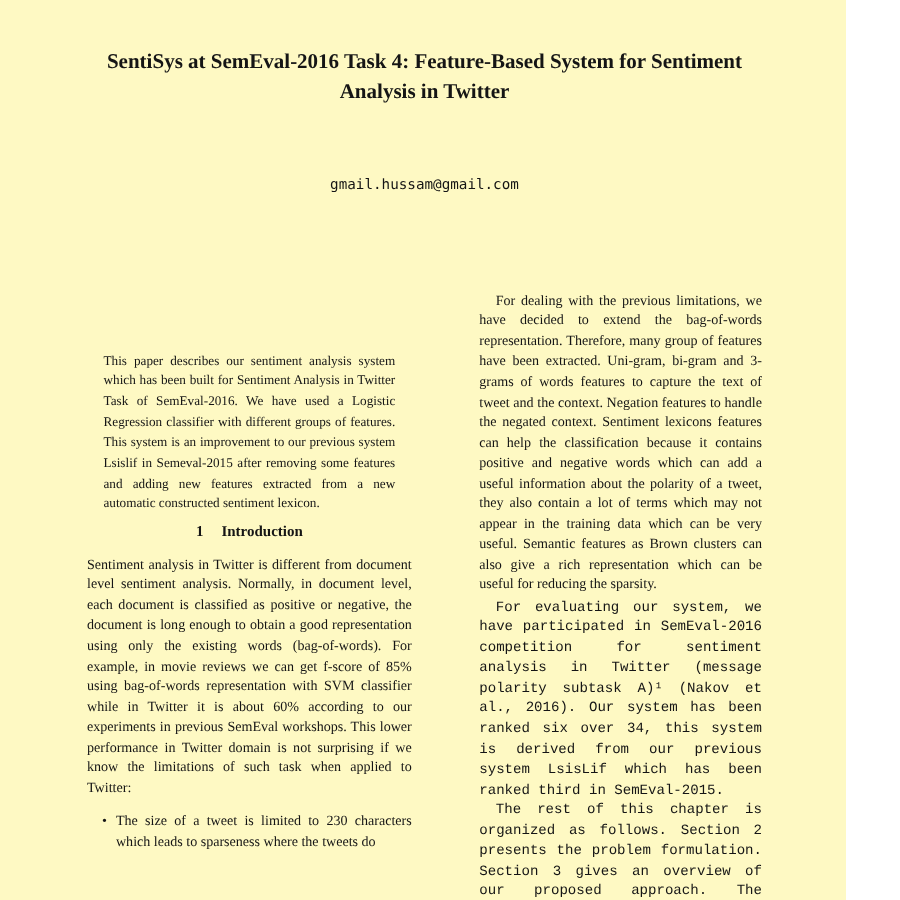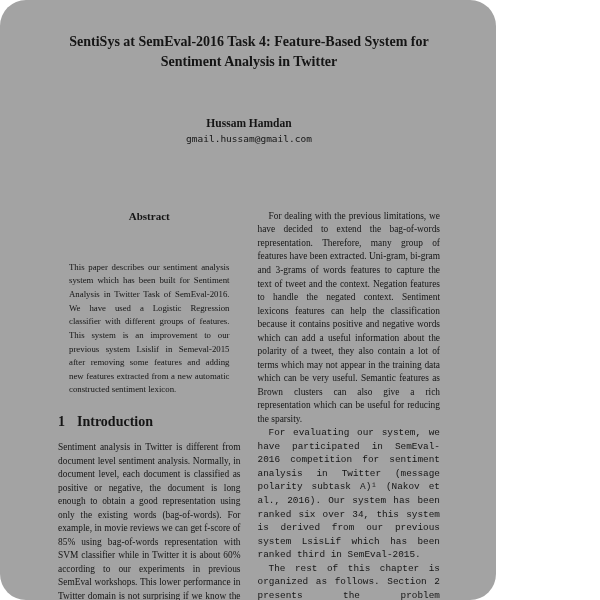--- a/index.html
+++ b/index.html
@@ -1,72 +1,69 @@
 <!DOCTYPE html>
 <html><head>
 <meta charset="utf-8">
 <style>
   * { margin: 0; padding: 0; box-sizing: border-box; }
   html, body { width: 600px; height: 600px; background: #ffffff; }
   .page {
     position: relative;
-    width: 496px; height: 600px; overflow: hidden;
-    background: #a3a3a3;
+    width: 564px; height: 600px; overflow: hidden;
+    background: #fef9c3;
     color: #151515;
     font-family: "Liberation Serif", "DejaVu Serif", serif;
     padding: 30px 56px 0 58px;
-    border-radius: 26px;
   }
   .title {
     font-size: 14px; font-weight: bold; text-align: center;
     line-height: 1.45; max-width: 452px; margin: 2px auto 0;
   }
   .author-block { text-align: center; margin-top: 44px; }
   .author-name { font-size: 11.5px; font-weight: bold; margin-bottom: 3px; }
   .affiliation { font-size: 10.5px; line-height: 1.4; }
   .email {
     font-family: "DejaVu Sans Mono", "Liberation Mono", monospace;
     font-size: 9.5px; line-height: 1.5;
   }
   .columns { display: flex; gap: 17px; margin-top: 64px; align-items: flex-start; }
   .col { flex: 1; min-width: 0; }
   .abstract-heading {
     text-align: center; font-weight: bold; font-size: 11px; margin-bottom: 11px;
   }
   .abstract-text {
     font-size: 8.8px; line-height: 1.55; text-align: justify; padding: 0 11px; margin-top: 39px;
   }
-  .section-heading { font-size: 14px; font-weight: bold; margin-top: 17px; margin-bottom: 11px; }
+  .section-heading { font-size: 10px; font-weight: bold; margin-top: 6px; margin-bottom: 11px; text-align: center; }
   .sec-num { margin-right: 12px; }
   p.body { font-size: 9.4px; line-height: 1.44; text-align: justify; }
-  p.indent { text-indent: 11px; }
+  p.indent { text-indent: 11px; margin-left: 28px; }
   .para-gap { margin-top: 0; font-family: Liberation Mono, monospace; }
   .bullet-item {
     display: flex; margin-top: 9px; padding-left: 10px;
     font-size: 9.4px; line-height: 1.44;
   }
   .bullet-glyph { margin-right: 6px; }
   .bullet-text { text-align: justify; flex: 1; }
 </style>
 </head>
 <body>
 
 <div class="page">
 
   <h1 class="title">SentiSys at SemEval-2016 Task 4: Feature-Based System for Sentiment Analysis in Twitter</h1>
 
   <div class="author-block">
-    <div class="author-name">Hussam Hamdan</div>
     <div class="email">gmail.hussam@gmail.com</div>
   </div>
 
   <div class="columns">
 
     <div class="col">
-      <div class="abstract-heading">Abstract</div>
       <p class="abstract-text">This paper describes our sentiment analysis system which has been built for Sentiment Analysis in Twitter Task of SemEval-2016. We have used a Logistic Regression classifier with different groups of features. This system is an improvement to our previous system Lsislif in Semeval-2015 after removing some features and adding new features extracted from a new automatic constructed sentiment lexicon.</p>
 
       <div class="section-heading">
         <span class="sec-num">1</span><span>Introduction</span>
       </div>
 
       <p class="body">Sentiment analysis in Twitter is different from document level sentiment analysis. Normally, in document level, each document is classified as positive or negative, the document is long enough to obtain a good representation using only the existing words (bag-of-words). For example, in movie reviews we can get f-score of 85% using bag-of-words representation with SVM classifier while in Twitter it is about 60% according to our experiments in previous SemEval workshops. This lower performance in Twitter domain is not surprising if we know the limitations of such task when applied to Twitter:</p>
 
       <div class="bullet-item">
         <span class="bullet-glyph">•</span>

